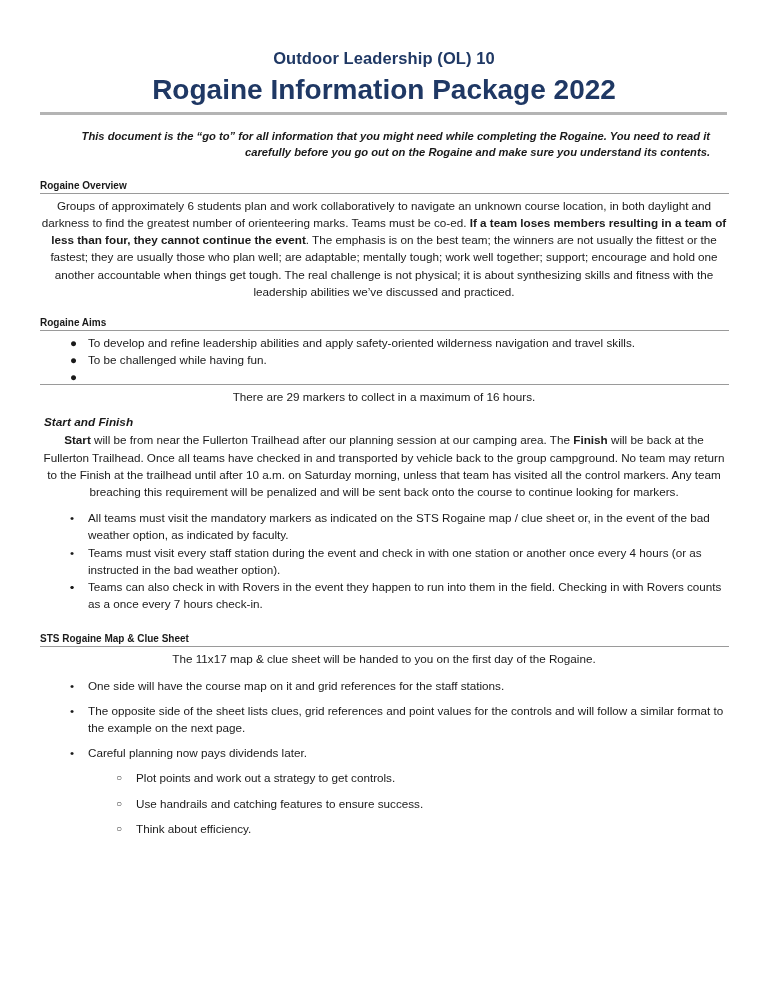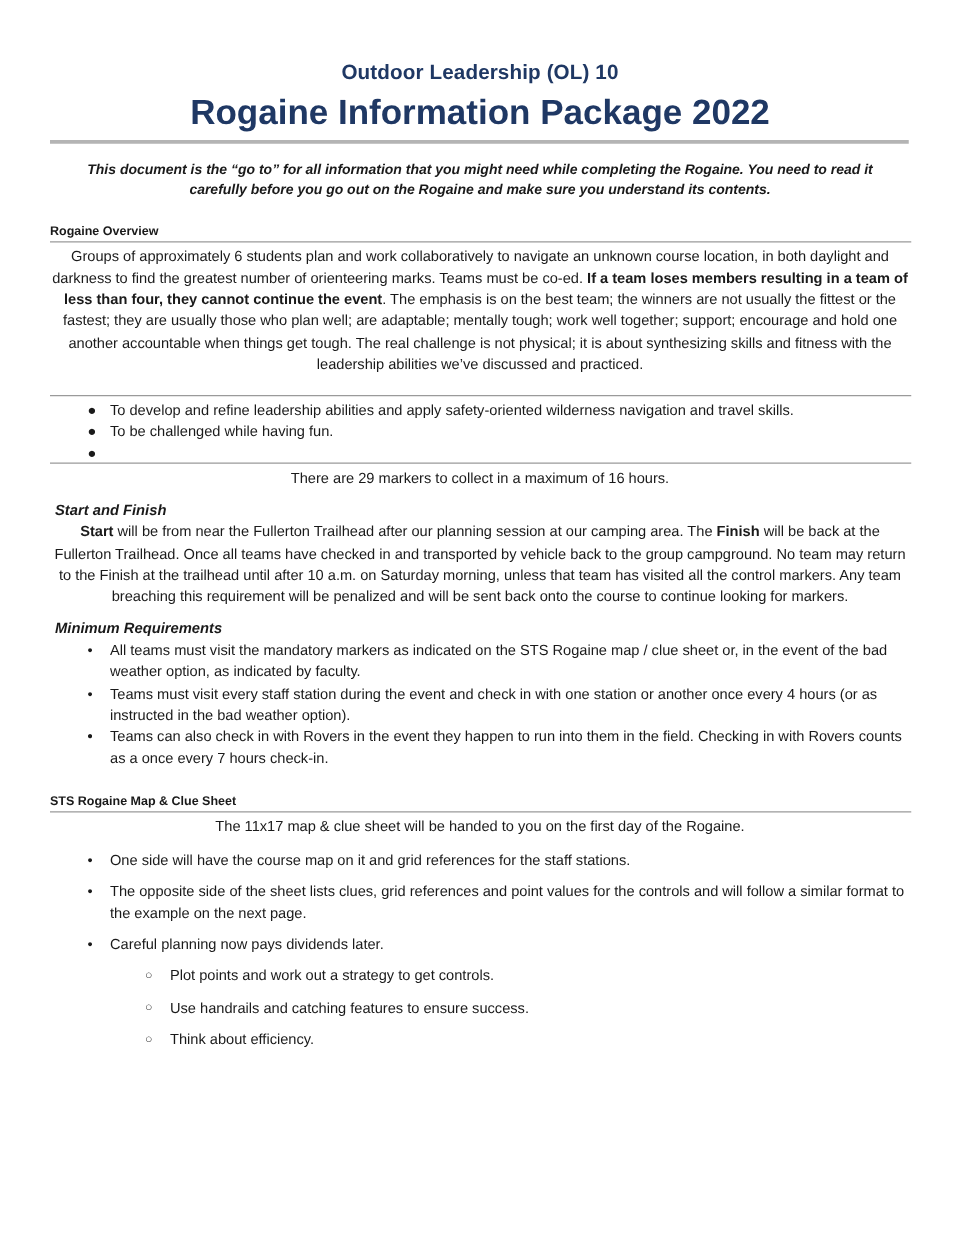--- a/index.html
+++ b/index.html
@@ -42,21 +42,21 @@
   }
   .title-rule {
     height: 3px;
     background: #b4b4b4;
     margin: 2px 0 13px 0;
     width: 687px;
   }
   .lead-note {
     font-style: italic;
     font-weight: bold;
-    text-align: center;
+    text-align: right;
     font-size: 11.2px;
     line-height: 1.45;
     margin: 0 18px 18px 18px;
     color: #1a1a1a;
   }
 
   
   .sec-heading {
     font-weight: bold;
     font-size: 10px;
@@ -148,20 +148,21 @@
 
   <div>
     <div class="sec-heading">Rogaine Overview</div>
     <div class="sec-rule"></div>
     <p class="body"><span>Groups of approximately 6 students plan and work collaboratively to navigate an unknown course location, in both daylight and darkness to find the greatest number of orienteering marks. Teams must be co-ed. </span><b>If a team loses members resulting in a team of less than four, they cannot continue the event</b><span>. The emphasis is on the best team; the winners are not usually the fittest or the fastest; they are usually those who plan well; are adaptable; mentally tough; work well together; support; encourage and hold one another accountable when things get tough. The real challenge is not physical; it is about synthesizing skills and fitness with the leadership abilities we’ve discussed and practiced.</span></p>
   </div>
 
   <div class="gap-md"></div>
 
   <div>
+    <div class="sec-heading">Rogaine Aims</div>
     <div class="sec-rule"></div>
     <ul class="lvl1">
       <li>
         <span class="bullet">●</span>
         <span>To develop and refine leadership abilities and apply safety-oriented wilderness navigation and travel skills.</span>
       </li>
       <li>
         <span class="bullet">●</span>
         <span>To be challenged while having fun.</span>
       </li>
@@ -177,21 +178,20 @@
     <div class="sec-rule"></div>
     <p class="body">There are 29 markers to collect in a maximum of 16 hours.</p>
 
     <div class="gap-sm"></div>
 
     <div class="sub-heading">Start and Finish</div>
     <p class="body"><b>Start</b><span> will be from near the Fullerton Trailhead after our planning session at our camping area. The </span><b>Finish</b><span> will be back at the Fullerton Trailhead. Once all teams have checked in and transported by vehicle back to the group campground. No team may return to the Finish at the trailhead until after 10 a.m. on Saturday morning, unless that team has visited all the control markers. Any team breaching this requirement will be penalized and will be sent back onto the course to continue looking for markers.</span></p>
 
     <div class="gap-sm"></div>
 
-    <div class="sub-heading">Minimum Requirements</div>
     <ul class="lvl1">
       <li>
         <span class="bullet">•</span>
         <span>All teams must visit the mandatory markers as indicated on the STS Rogaine map / clue sheet or, in the event of the bad weather option, as indicated by faculty.</span>
       </li>
       <li>
         <span class="bullet">•</span>
         <span>Teams must visit every staff station during the event and check in with one station or another once every 4 hours (or as instructed in the bad weather option).</span>
       </li>
       <li>

